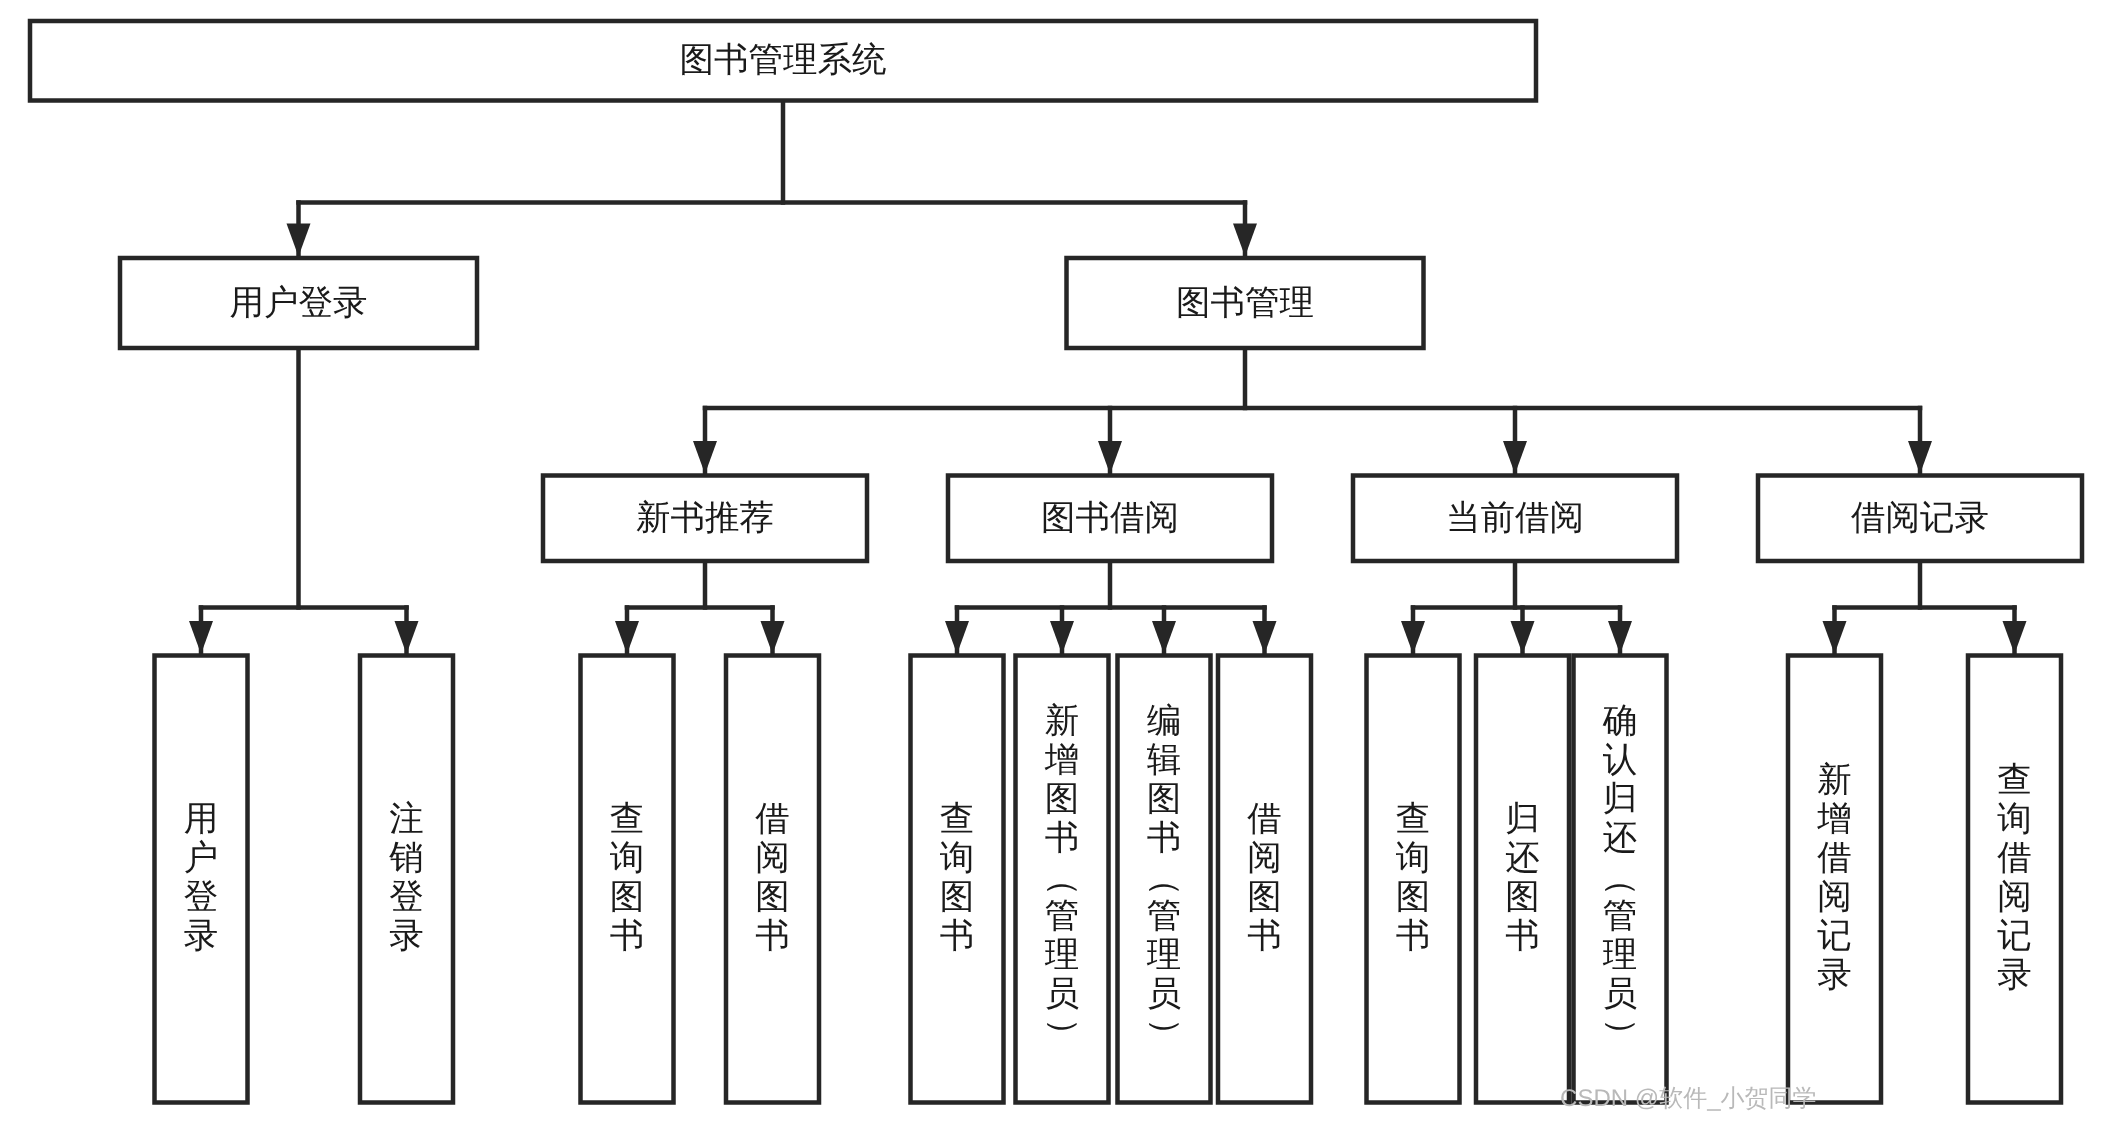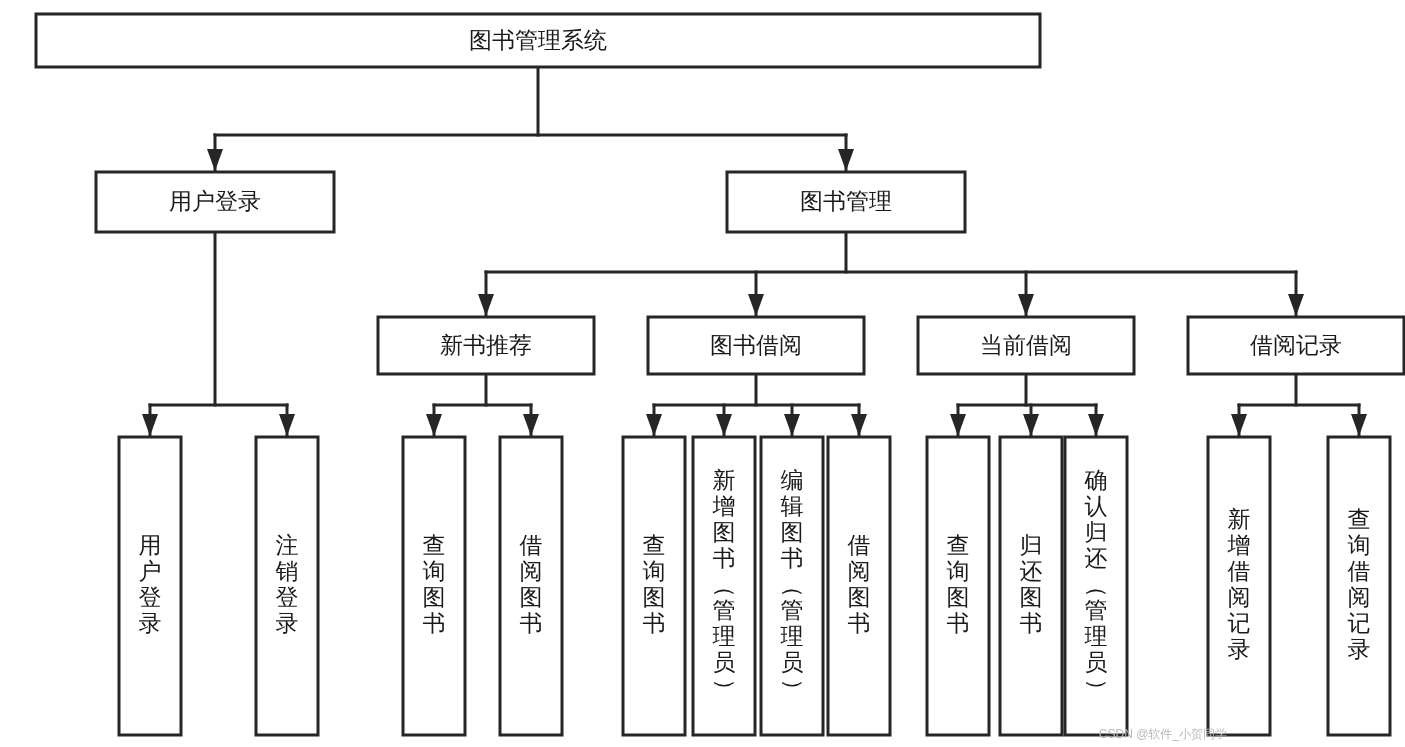--- a/index.html
+++ b/index.html
@@ -9,21 +9,21 @@
   }
   body {
     width: 1405px;
     height: 747px;
     font-family: "Liberation Sans", "DejaVu Sans", sans-serif;
     position: relative;
     overflow: hidden;
   }
   #diagram-root {
     position: absolute;
-    left: 16px;
+    left: 0;
     top: 0;
     width: 1219px;
     height: 747px;
   }
   svg {
     display: block;
   }
   .node-box {
     fill: #ffffff;
     stroke: #262626;
@@ -44,21 +44,21 @@
     font-size: 23px;
     fill: #1a1a1a;
     text-anchor: middle;
     dominant-baseline: middle;
   }
   .watermark-text {
     position: absolute;
     right: 8px;
     bottom: 4px;
     font-family: "Liberation Sans", "DejaVu Sans", sans-serif;
-    font-size: 12px;
+    font-size: 16px;
     color: #b9b9b9;
     white-space: nowrap;
     pointer-events: none;
   }
 </style>
 </head>
 <body>
 
 <div id="diagram-root">
   <svg id="tree-svg" width="1405" height="747" viewBox="0 0 1405 747" xmlns="http://www.w3.org/2000/svg">

